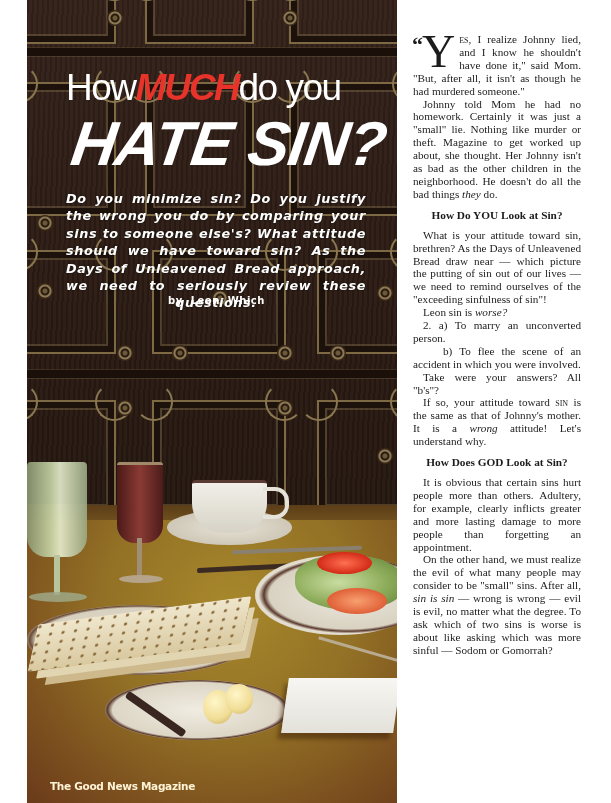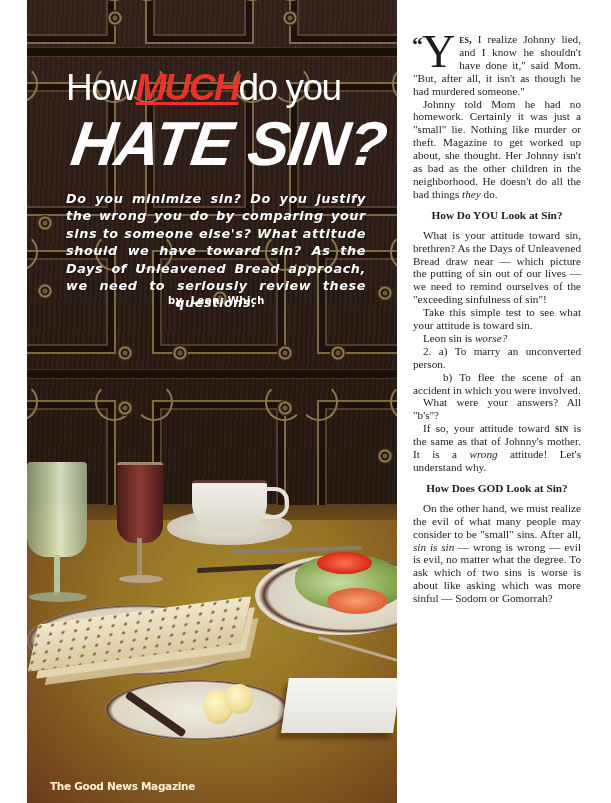--- a/index.html
+++ b/index.html
@@ -83,40 +83,40 @@
 
   .napkin { position:absolute; left:258px; top:678px; width:112px; height:55px;
             background: linear-gradient(180deg, #f7f6f2 0%, #e3e1da 100%);
             transform: skewX(-8deg); box-shadow: -3px 6px 4px rgba(60,30,10,0.5); }
   .fork { position:absolute; left:290px; top:648px; width:85px; height:3px; background:#b8ab90;
           transform: rotate(16deg); }
 
   
   .hl-1 { position:absolute; left:66px; top:68px; width:320px; font-family:"Liberation Sans", sans-serif;
           font-size:37px; color:#ffffff; letter-spacing:-1.5px; line-height:40px; white-space:nowrap; }
-  .hl-much { color:#e8332a; font-style:italic; font-weight:bold; letter-spacing:-2px;text-decoration:underline; }
+  .hl-much { color:#e8332a; font-style:italic; font-weight:bold; letter-spacing:-2px; }
   .hl-2 { position:absolute; left:72px; top:112px; font-family:"Liberation Sans", sans-serif;
           font-size:62px; font-weight:bold; font-style:italic; color:#ffffff; letter-spacing:-1px;
           line-height:64px; transform: skewX(-8deg); white-space:nowrap; }
   .deck { position:absolute; left:66px; top:190px; width:300px; font-family:"DejaVu Sans", sans-serif;
           font-size:12.8px; font-weight:bold; font-style:italic; color:#ffffff; line-height:17.4px;
           text-align:justify; text-align-last:center; letter-spacing:0.6px; text-shadow:0 0 2px rgba(0,0,0,0.6); }
   .byline { position:absolute; left:168px; top:295px; font-family:"DejaVu Sans", sans-serif;
             font-size:10px; font-weight:bold; color:#ffffff; letter-spacing:0.5px; word-spacing:4px; }
   .footer { position:absolute; left:50px; top:780px; font-family:"DejaVu Sans", sans-serif;
             font-size:10.5px; font-weight:bold; color:#fff3d6; letter-spacing:-0.3px; }
 
   
   .col { position:absolute; left:413px; top:33px; width:168px; font-size:11.2px; line-height:12.9px;
          color:#1c1c1c; text-align:justify; }
   .col p { margin:0; text-indent:10px; }
   .col p.noind { text-indent:0; }
   .dropcap { float:left; font-size:46px; line-height:36px; margin:1px 4px 0 -1px; font-weight:normal; }
   .dropquote { font-size:22px; vertical-align:top; line-height:22px; font-weight:bold; margin-right:-1px; }
-  .smallcaps { font-variant: small-caps; font-weight: bold; }
+  .smallcaps { font-variant: small-caps; }
   .col h3 { margin:8px 0 7px 0; text-align:center; font-size:11.3px; font-weight:bold; text-indent:0; }
   .col .b-indent { text-indent:30px; }
   .col em { font-style:italic; }
 </style>
 </head>
 <body>
 
 <div class="photo">
   <div class="wood">
     <div class="panel" style="left:-10px; top:-20px; width:95px; height:60px;"></div>
@@ -192,24 +192,24 @@
 
 <div class="col">
   <p class="noind">
     <span class="dropcap"><span class="dropquote">“</span><span>Y</span></span><span class="smallcaps">es,</span><span> I realize Johnny lied, and I know he shouldn't have done it," said Mom. "But, after all, it isn't as though he had murdered someone."</span>
   </p>
   <p><span>Johnny told Mom he had no homework. Certainly it was just a "small" lie. Nothing like murder or theft. Magazine to get worked up about, she thought. Her Johnny isn't as bad as the other children in the neighborhood. He doesn't do all the bad things </span><em>they</em><span> do.</span></p>
 
   <h3>How Do YOU Look at Sin?</h3>
 
   <p>What is your attitude toward sin, brethren? As the Days of Unleavened Bread draw near — which picture the putting of sin out of our lives — we need to remind ourselves of the "exceeding sinfulness of sin"!</p>
-  <p>Take this simple test to see what your attitude is toward sin.</p>
   <p><span>Leon sin is </span><em>worse?</em></p>
   <p>2. a) To marry an unconverted person.</p>
   <p class="b-indent">b) To flee the scene of an accident in which you were involved.</p>
-  <p>What were your answers? All "b's"?</p>
+  <p>Take were your answers? All "b's"?</p>
   <p><span>If so, your attitude toward </span><span class="smallcaps">sin</span><span> is the same as that of Johnny's mother. It is a </span><em>wrong</em><span> attitude! Let's understand why.</span></p>
 
   <h3>How Does GOD Look at Sin?</h3>
 
+  <p>It is obvious that certain sins hurt people more than others. Adultery, for example, clearly inflicts greater and more lasting damage to more people than forgetting an appointment.</p>
   <p><span>On the other hand, we must realize the evil of what many people may consider to be "small" sins. After all, </span><em>sin is sin</em><span> — wrong is wrong — evil is evil, no matter what the degree. To ask which of two sins is worse is about like asking which was more sinful — Sodom or Gomorrah?</span></p>
 
 </div>
 
 </body></html>

